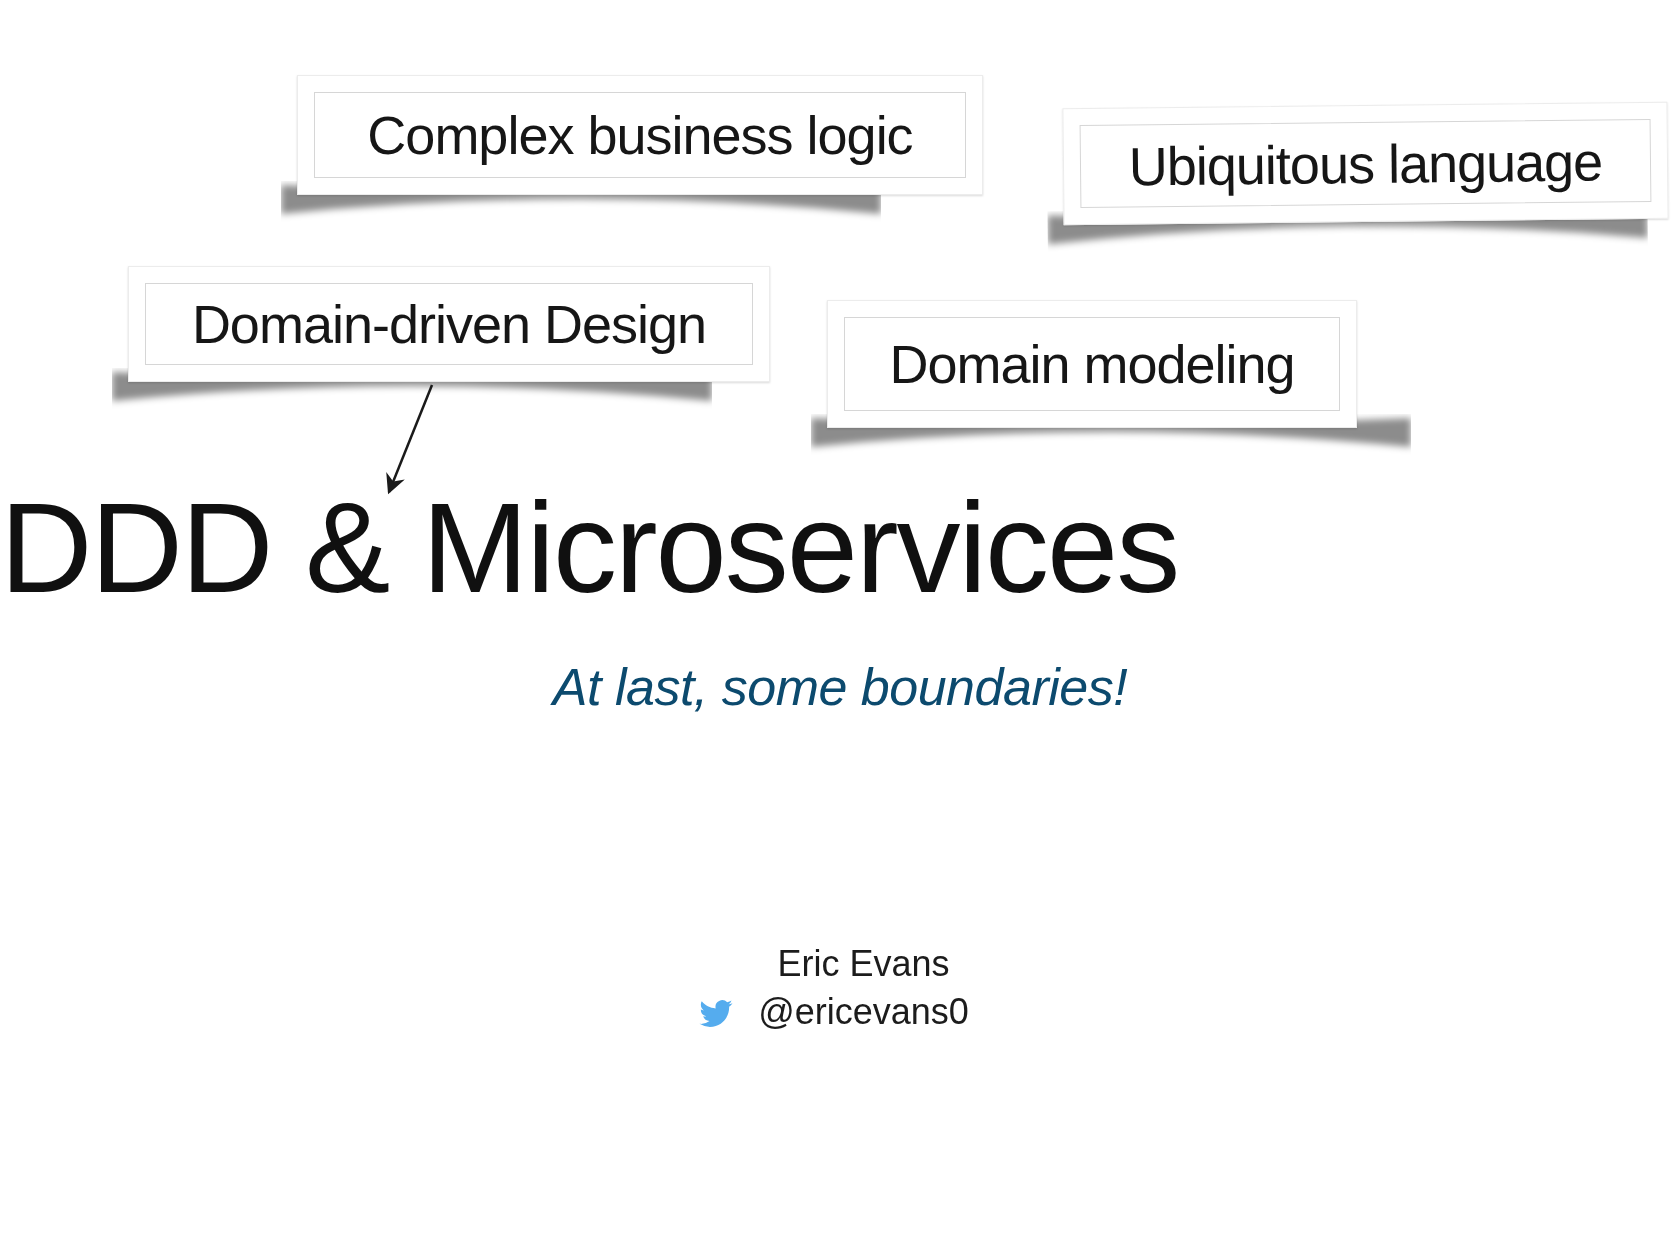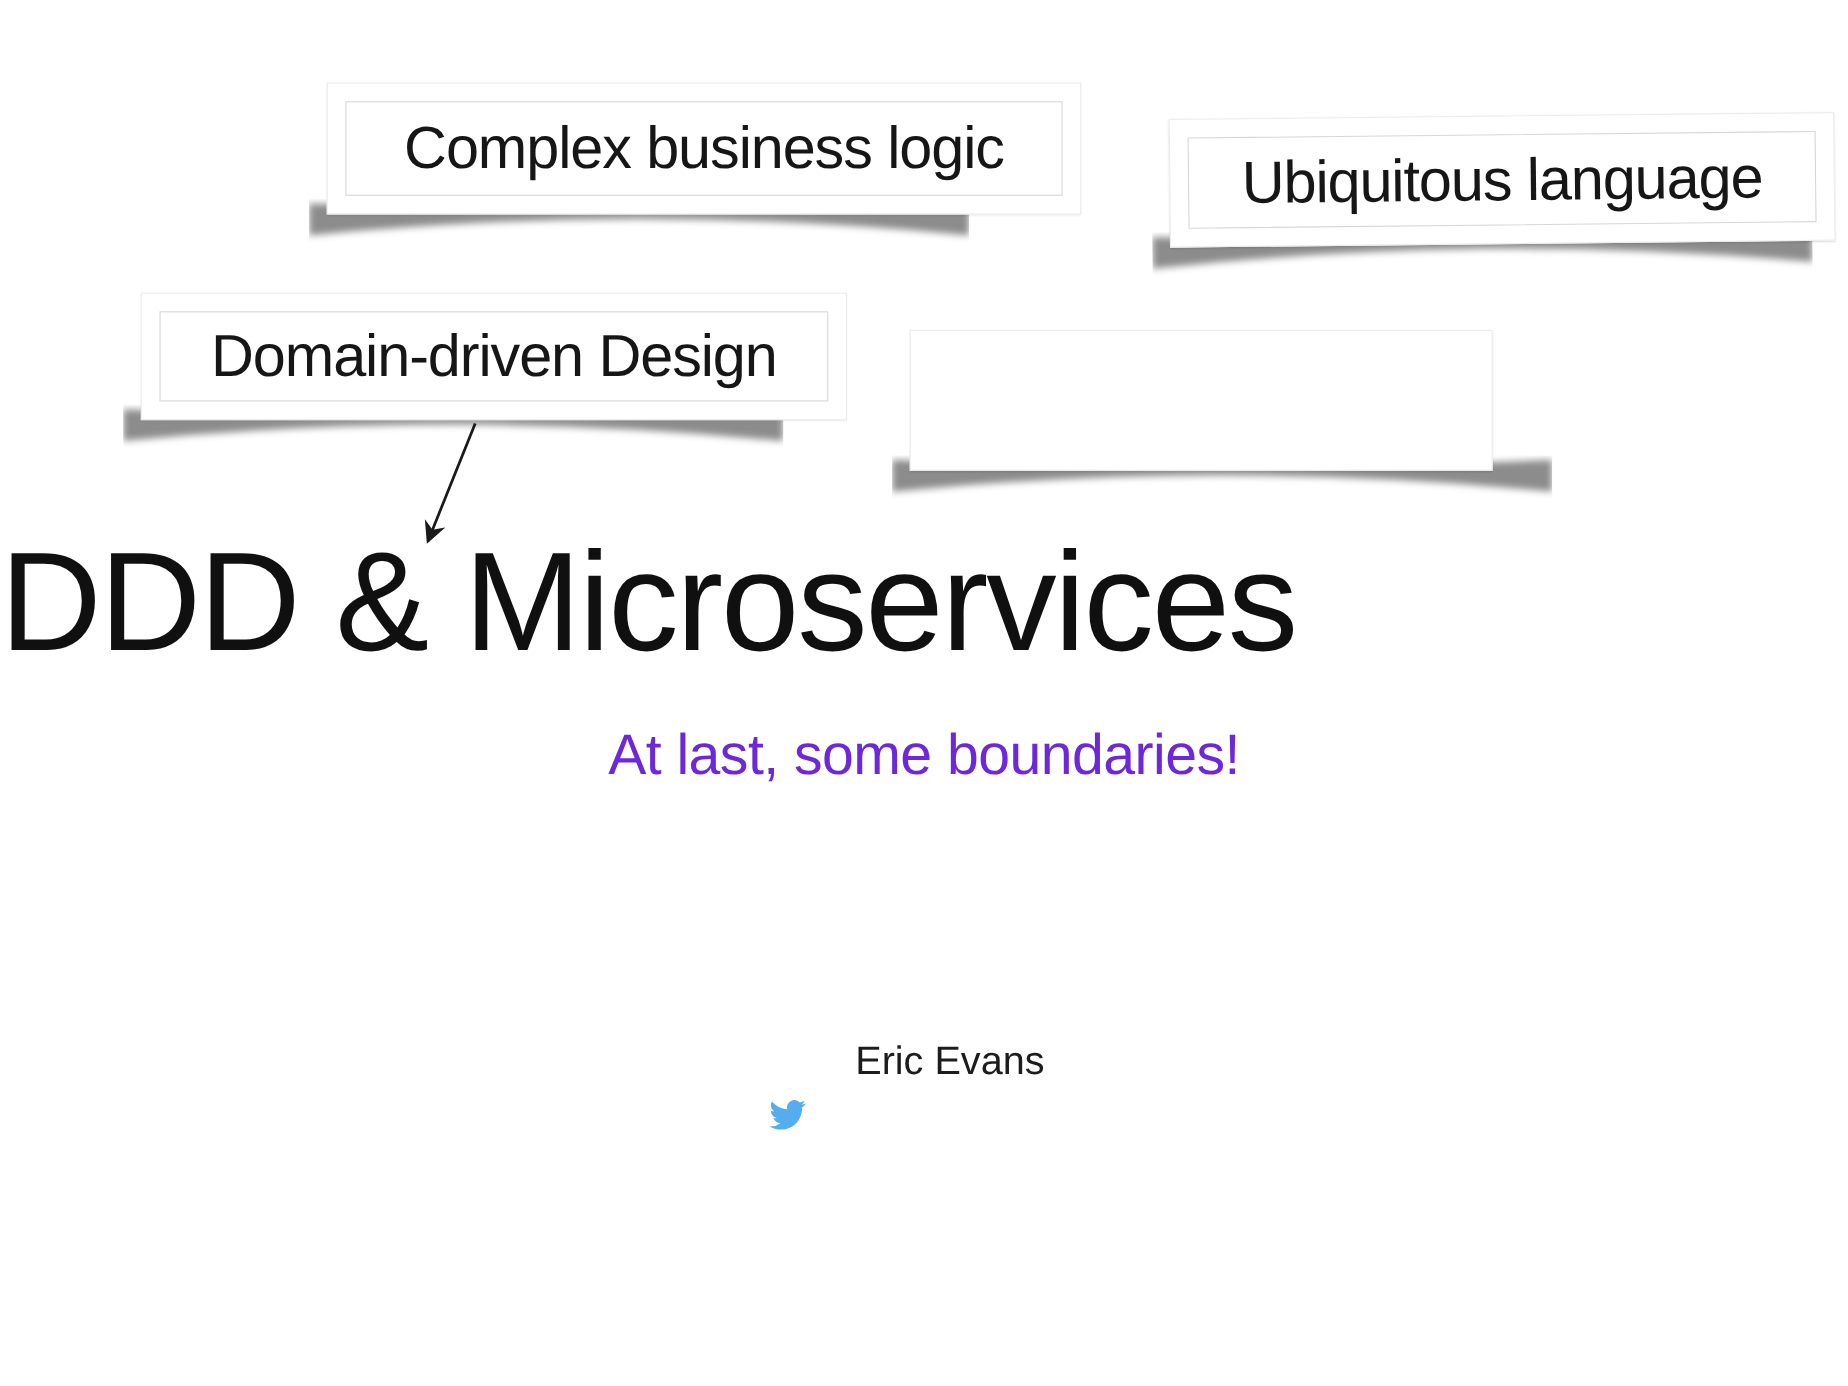--- a/index.html
+++ b/index.html
@@ -88,23 +88,24 @@
     z-index: 2;
   }
   .subtitle {
     position: absolute;
     left: 0; right: 0;
     top: 659px;
     text-align: center;
     font-size: 52px;
     line-height: 56px;
     letter-spacing: -0.5px;
-    color: #6d28d9;
+    color: #0c4a6e;
     white-space: nowrap;
     z-index: 2;
+    font-style: italic;
   }
 
   
   .speaker {
     position: absolute;
     left: 0; right: 0;
     top: 940px;
     text-align: center;
     font-size: 36px;
     line-height: 48px;
@@ -168,32 +169,34 @@
     </svg>
     <div class="note-bg"></div>
     <div class="note-inner">Domain-driven Design</div>
   </div>
 
   <div class="note" id="note-3">
     <svg class="note-shadow" viewBox="0 0 600 46" preserveAspectRatio="none">
       <path d="M0,4 L0,33 Q300,3 600,33 L600,4 Q300,17 0,4 Z" fill="rgba(0,0,0,0.45)" filter="url(#curl-blur)"></path>
     </svg>
     <div class="note-bg"></div>
+    <div class="note-inner">Domain modeling</div>
   </div>
 
   <svg class="arrow-layer">
     <line x1="432" y1="385" x2="389" y2="492" stroke="#1a1a1a" stroke-width="2.5" marker-end="url(#arrowhead)"></line>
   </svg>
 
   <div class="title">DDD &amp; Microservices</div>
 
   <div class="subtitle">At last, some boundaries!</div>
 
   <div class="speaker">
     <div>Eric Evans</div>
     <div class="tw-row">
       <svg class="tw-icon" viewBox="0 0 24 24">
         <path fill="#55acee" d="M23.953 4.57a10 10 0 01-2.825.775 4.958 4.958 0 002.163-2.723c-.951.555-2.005.959-3.127 1.184a4.92 4.92 0 00-8.384 4.482C7.69 8.095 4.067 6.13 1.64 3.162a4.822 4.822 0 00-.666 2.475c0 1.71.87 3.213 2.188 4.096a4.904 4.904 0 01-2.228-.616v.06a4.923 4.923 0 003.946 4.827 4.996 4.996 0 01-2.212.085 4.936 4.936 0 004.604 3.417 9.867 9.867 0 01-6.102 2.105c-.39 0-.779-.023-1.17-.067a13.995 13.995 0 007.557 2.209c9.053 0 13.998-7.496 13.998-13.985 0-.21 0-.42-.015-.63A9.935 9.935 0 0024 4.59z"></path>
       </svg>
+      <span>@ericevans0</span>
     </div>
   </div>
 
 </div>
 
 </body></html>

